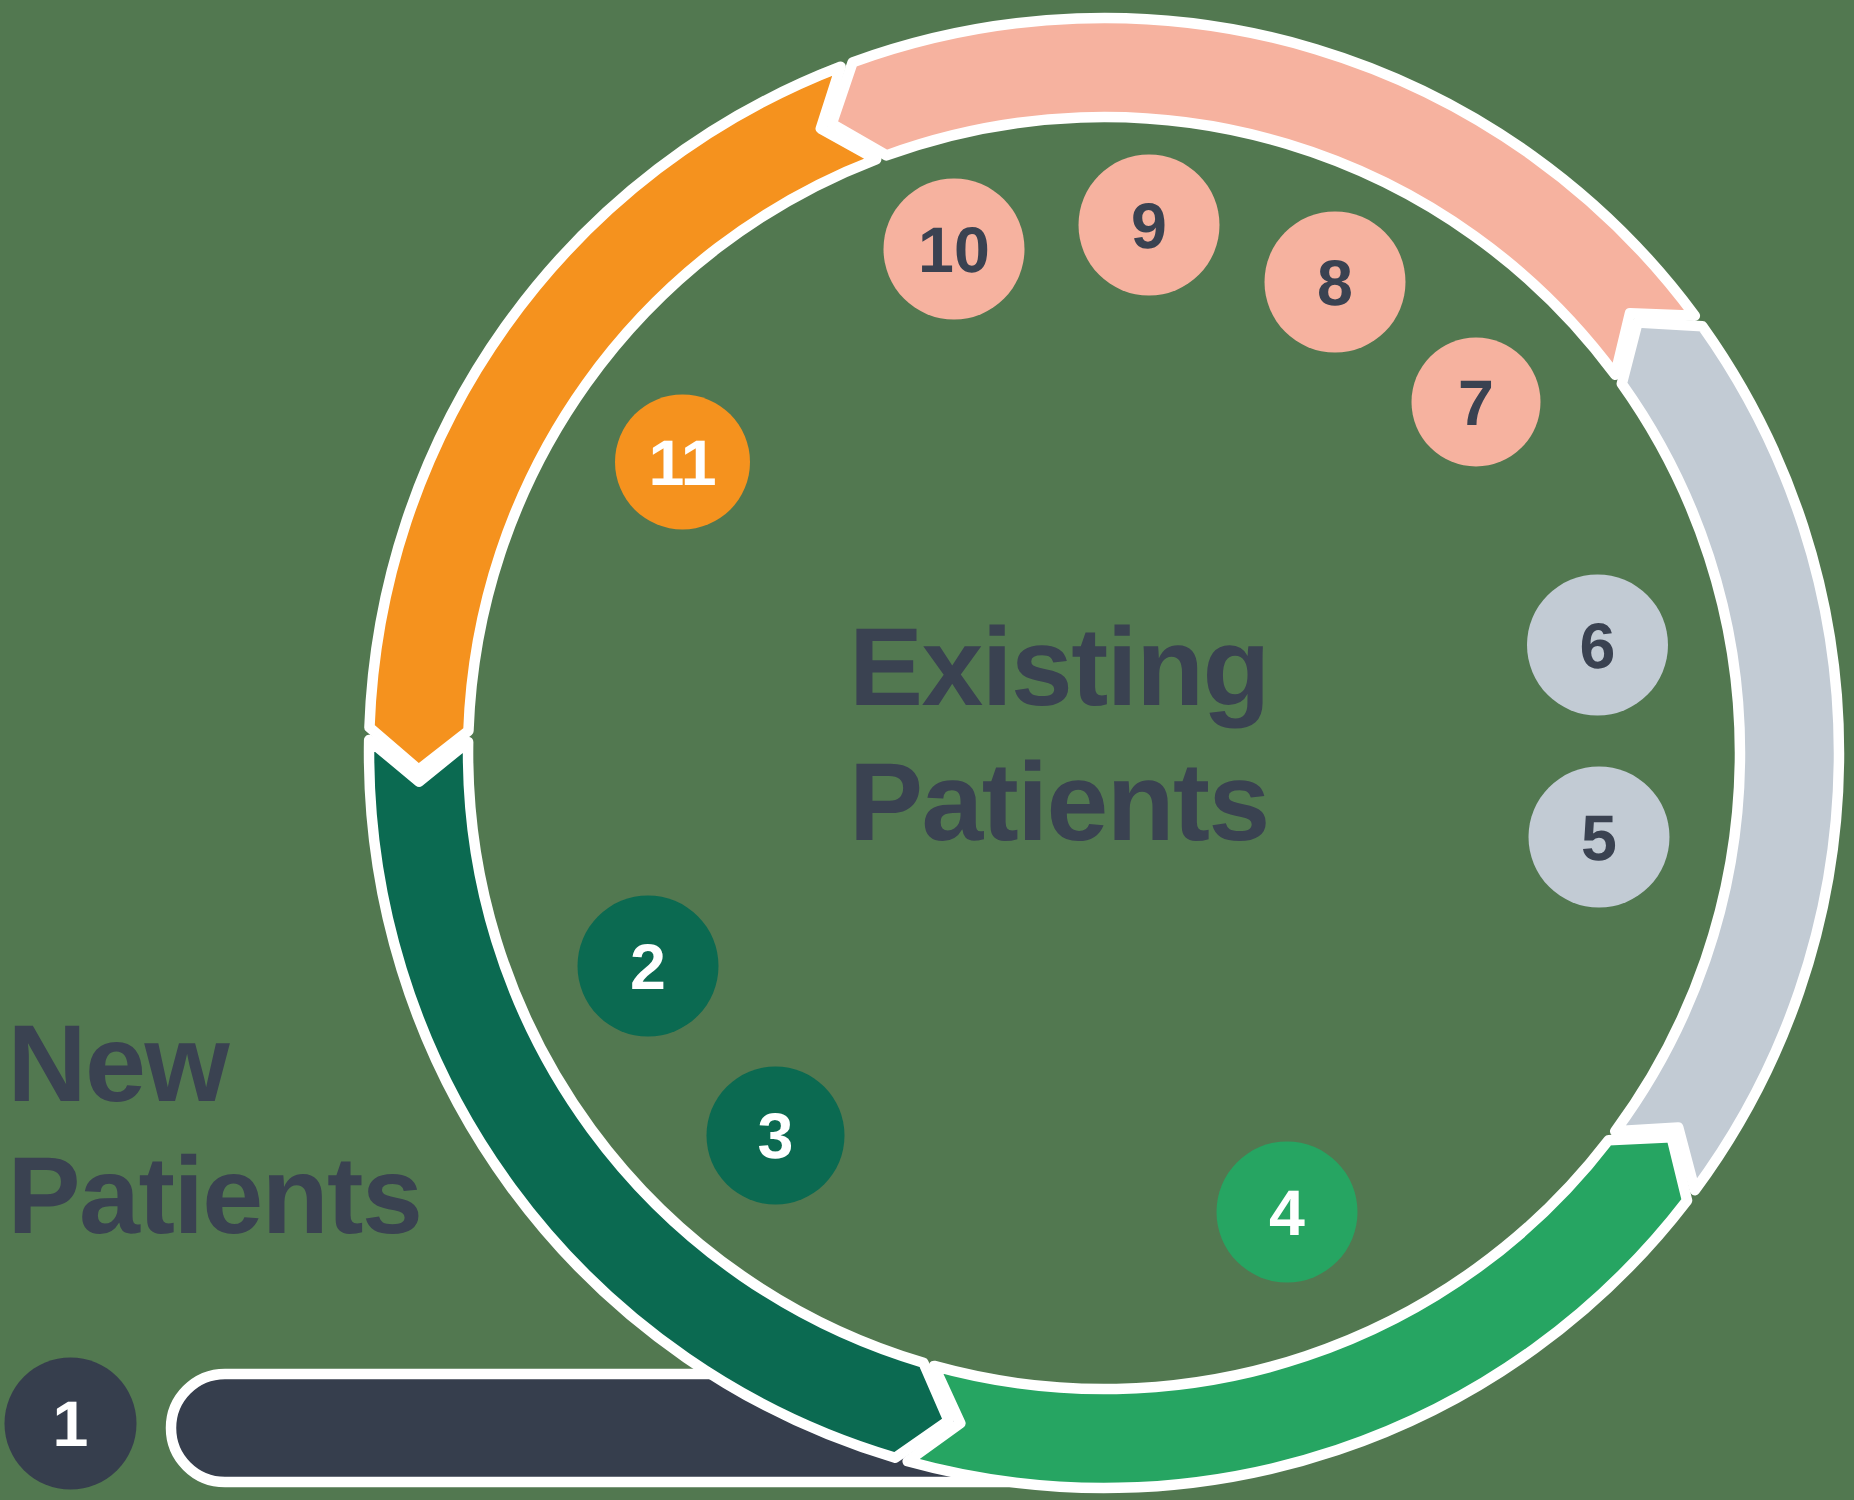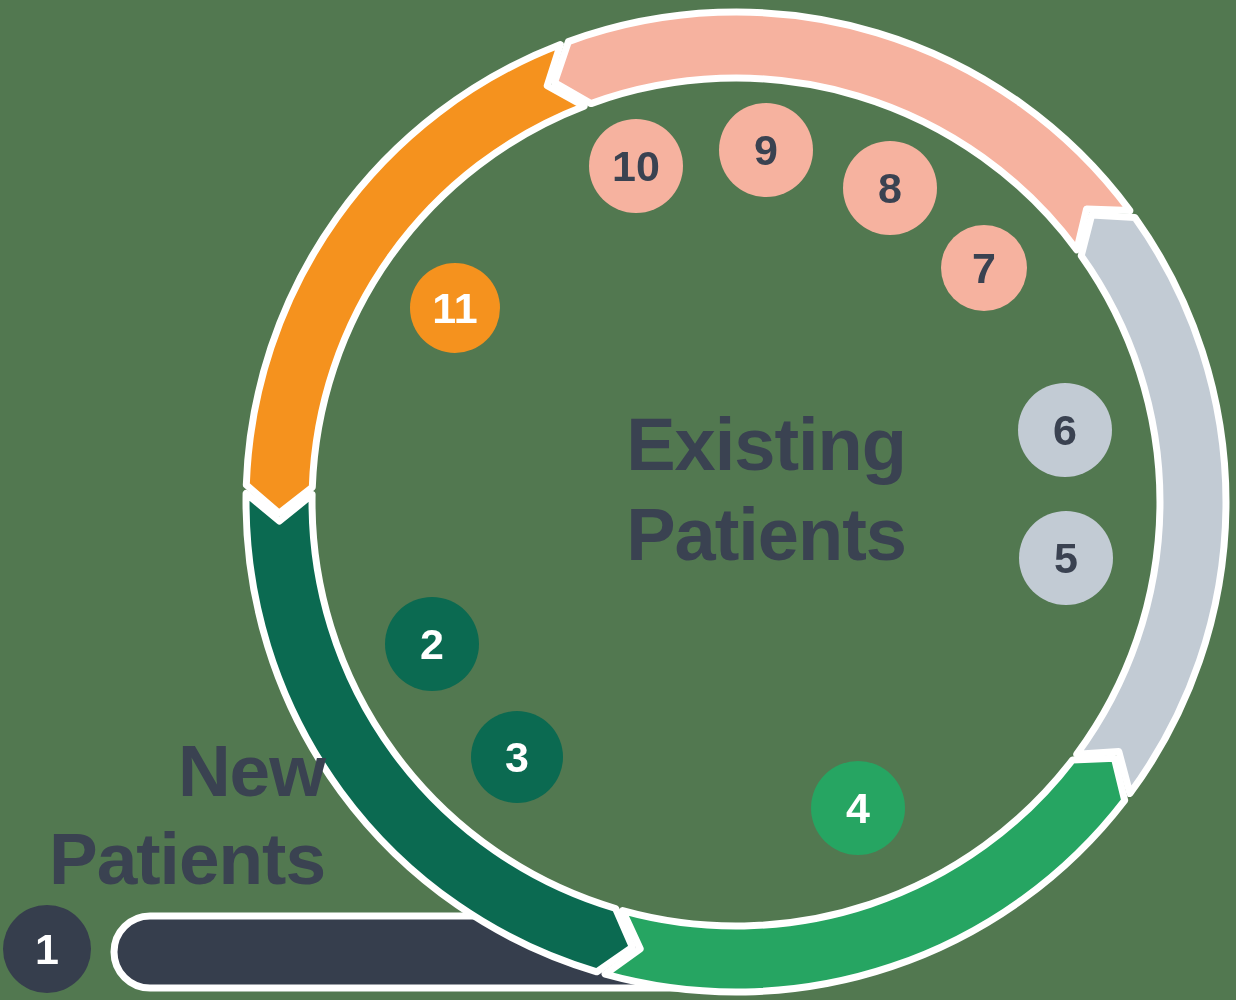--- a/index.html
+++ b/index.html
@@ -1,30 +1,30 @@
 <!DOCTYPE html>
 <html><head>
 <meta charset="utf-8">
 <style>
   html, body { margin: 0; padding: 0; }
   body { width: 1236px; height: 1000px; overflow: hidden; font-family: "Liberation Sans", "DejaVu Sans", sans-serif; }
   .stage { position: relative; width: 1236px; height: 1000px; }
   .stage svg { position: absolute; left: 0; top: 0; }
   .title-block {
     position: absolute;
-    text-align: right;
+    text-align: left;
     font-weight: 700;
     letter-spacing: -1px;
   }
   .center-title {
     left: 566px; top: 400px; width: 340px;
     font-size: 74px; line-height: 90px;
   }
   .outer-title {
-    left: 5px; top: 727px; width: 320px;
+    left: 5px; top: 666px; width: 320px;
     font-size: 73px; line-height: 88px;
   }
   .node-label {
     font-family: "Liberation Sans", "DejaVu Sans", sans-serif;
     font-weight: 700;
     font-size: 43px;
   }
 </style>
 </head>
 <body style="background: rgb(82, 120, 80);">

